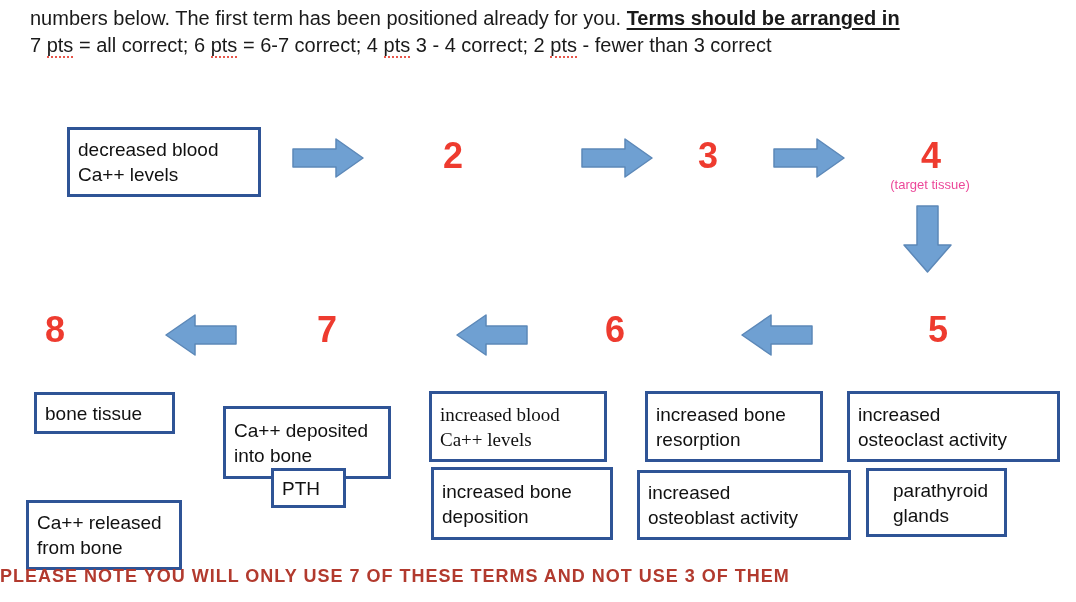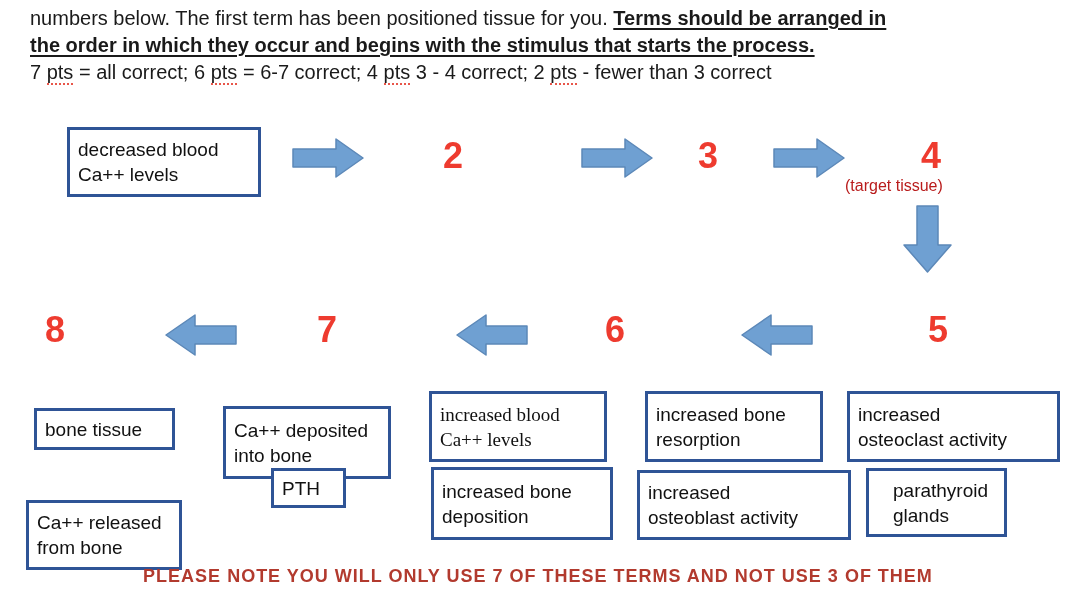--- a/index.html
+++ b/index.html
@@ -46,47 +46,45 @@
     color:#111;
   }
   .num-slot{
     position:absolute;width:44px;
     text-align:center;
     font-size:36px;font-weight:700;
     color:var(--number-red);
     line-height:38px;
   }
   .target-note{
-    position:absolute;width:170px;
-    font-size:16px;color:#b91c1c;
+    position:absolute;width:170px;text-align:center;
+    font-size:13px;color:#ec4899;
   }
   .arrow svg{display:block;width:100%;height:100%;}
   .arrow polygon{
     fill:var(--arrow-fill);
     stroke:var(--arrow-stroke);
     stroke-width:1.5;
     stroke-linejoin:round;
   }
   
   .footer-note{
     position:absolute;left:0;top:566px;width:100%;
-    text-align:center;
     font-size:18px;font-weight:bold;
     letter-spacing:1px;
     color:var(--note-red);
   }
 </style>
 </head>
 <body>
 
 <div class="page">
 
   <div class="instructions">
-    <div class="iline"><span>numbers below. The first term has been positioned tissue for you.  </span><span class="emph">Terms should be arranged in</span></div>
-    <div class="iline"><span class="emph">the order in which they occur and begins with the stimulus that starts the process.</span></div>
+    <div class="iline"><span>numbers below. The first term has been positioned already for you.  </span><span class="emph">Terms should be arranged in</span></div>
     <div class="iline"><span>7 </span><span class="spell">pts</span><span> = all correct; 6 </span><span class="spell">pts</span><span> = 6-7 correct; 4 </span><span class="spell">pts</span><span> 3 - 4 correct; 2 </span><span class="spell">pts</span><span> - fewer than 3 correct</span></div>
   </div>
 
   <div class="term-box" style="left:67px;top:127px;width:194px;height:70px;">decreased blood
 Ca++ levels</div>
 
   <div class="arrow abs" style="left:292px;top:138px;width:72px;height:40px;">
     <svg viewBox="0 0 72 40" preserveAspectRatio="none">
         <polygon points="1,11 44,11 44,1 71,20 44,39 44,29 1,29"></polygon>
       </svg>
@@ -128,21 +126,21 @@
       </svg>
   </div>
   <div class="num-slot" style="left:593px;top:311px;">6</div>
   <div class="arrow abs" style="left:741px;top:314px;width:72px;height:42px;">
     <svg viewBox="0 0 72 42" preserveAspectRatio="none">
         <polygon points="71,12 30,12 30,1 1,21 30,41 30,30 71,30"></polygon>
       </svg>
   </div>
   <div class="num-slot" style="left:916px;top:311px;">5</div>
 
-  <div class="term-box" style="left:34px;top:392px;width:141px;height:42px;margin-top:16px;">bone tissue</div>
+  <div class="term-box" style="left:34px;top:392px;width:141px;height:42px;">bone tissue</div>
   <div class="term-box" style="left:223px;top:406px;width:168px;height:73px;">Ca++ deposited
 into bone</div>
   <div class="term-box" style="left:429px;top:391px;width:178px;height:71px;font-family:Liberation Serif, serif;">increased blood
 Ca++ levels</div>
   <div class="term-box" style="left:645px;top:391px;width:178px;height:71px;">increased bone
 resorption</div>
   <div class="term-box" style="left:847px;top:391px;width:213px;height:71px;">increased
 osteoclast activity</div>
   <div class="term-box" style="left:26px;top:452px;width:156px;height:70px;margin-top:48px;">Ca++ released
 from bone</div>

